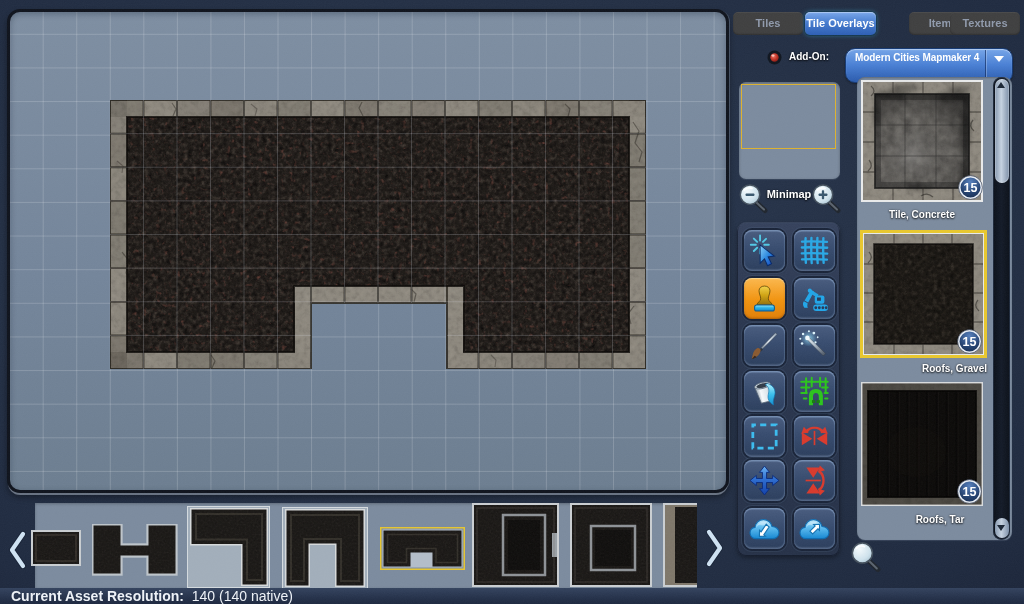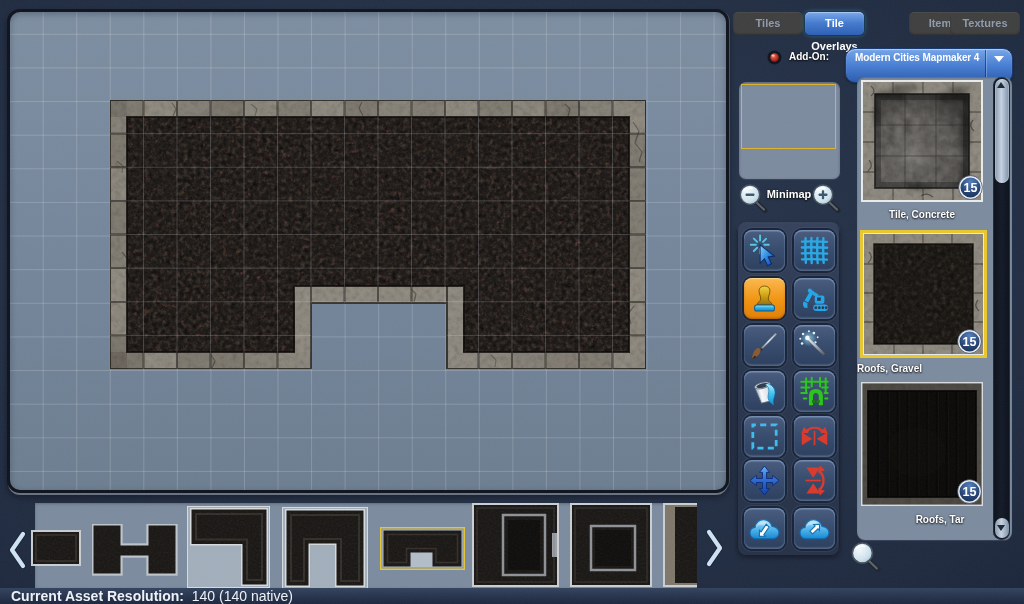--- a/index.html
+++ b/index.html
@@ -121,21 +121,21 @@
 <path d="M62 3 l4 6 -3 7 M252 2 l-3 6 4 8 M455 4 l5 5 -2 8 M523 22 l6 9 -4 12 l7 9 -3 10 M12 152 l7 9 -3 12 l6 9 -4 10 M524 206 l-6 8 3 10 M101 255 l4 6 -3 7 M301 189 l5 5 -2 8" fill="none" stroke="rgba(22,18,14,0.38)" stroke-width="1.2"></path>
 <path d="M141 4 l6 5 -2 7 M381 255 l5 5 -1 7 M7 61 l6 5 -1 7" fill="none" stroke="rgba(25,20,15,0.3)" stroke-width="1.1"></path>
 <path d="M17 17 H519 V252 H354 V186 H184 V252 H17 Z" fill="none" stroke="rgba(12,10,8,0.8)" stroke-width="2"></path>
 <path d="M0 0 H536 V269 H337 V203 H201 V269 H0 Z" fill="none" stroke="rgba(45,42,36,0.9)" stroke-width="2"></path>
 <g clip-path="url(#mapclip)">
       <path d="M33.5 0 V269 M67.0 0 V269 M100.5 0 V269 M134.0 0 V269 M167.5 0 V269 M201.0 0 V269 M234.5 0 V269 M268.0 0 V269 M301.5 0 V269 M335.0 0 V269 M368.5 0 V269 M402.0 0 V269 M435.5 0 V269 M469.0 0 V269 M502.5 0 V269 M0 33.63 H536 M0 67.26 H536 M0 100.89000000000001 H536 M0 134.52 H536 M0 168.15 H536 M0 201.78000000000003 H536 M0 235.41000000000003 H536" stroke="rgba(225,232,240,0.20)" stroke-width="1" fill="none"></path>
     </g>
 </svg>
 
 <div class="tab" style="left:733px;width:70px;">Tiles</div>
-<div class="tab sel" style="left:805px;width:59px;">Tile Overlays</div>
+<div class="tab sel" style="left:805px;width:71px;">Tile Overlays</div>
 <div class="tab" style="left:909px;width:68px;">Items</div>
 <div class="tab" style="left:950px;width:70px;">Textures</div>
 
 <svg class="abs" style="left:767px;top:49.5px;" width="15" height="15" viewBox="0 0 15 15">
 <radialGradient id="led" cx="0.4" cy="0.35" r="0.8">
       <stop offset="0" stop-color="#f07868"></stop>
       <stop offset="0.5" stop-color="#c03326"></stop>
       <stop offset="1" stop-color="#701410"></stop>
     </radialGradient>
 <circle cx="7.5" cy="7.5" r="7" fill="#10161f"></circle>
@@ -512,21 +512,21 @@
 <radialGradient id="bgG969491" cx="0.5" cy="0.25" r="0.95">
       <stop offset="0" stop-color="#5780bc"></stop>
       <stop offset="0.55" stop-color="#23406e"></stop>
       <stop offset="1" stop-color="#101f3a"></stop>
     </radialGradient>
 <circle cx="12.5" cy="12.5" r="11" fill="url(#bgG969491)" stroke="#e8edf4" stroke-width="2"></circle>
 <circle cx="12.5" cy="12.5" r="11.9" fill="none" stroke="rgba(20,30,50,0.6)" stroke-width="1"></circle>
 <text x="12.5" y="17" font-size="12.5" font-weight="bold" fill="#fff" text-anchor="middle" font-family="Liberation Sans,sans-serif">15</text>
 </svg>
 <div class="lab" style="left:857px;top:209px;width:130px;text-align:center;font-size:10px;">Tile, Concrete</div>
-<div class="lab" style="left:857px;top:363px;width:130px;text-align:left;font-size:10px;">Roofs, Gravel</div>
+<div class="lab" style="left:857px;top:363px;width:130px;text-align:right;font-size:10px;">Roofs, Gravel</div>
 <div class="lab" style="left:857px;top:514px;width:130px;text-align:center;font-size:10px;padding-left:36px;">Roofs, Tar</div>
 <div class="abs" id="scroll"></div>
 <div class="abs" id="thumbsc"></div>
 <span class="scarr" style="left:997px;top:82px;border-bottom:6px solid #1c2736;"></span>
 <div class="abs" id="scbot"></div>
 <span class="scarr" style="left:997px;top:525px;border-top:6px solid #1c2736;"></span>
 
 <svg width="31" height="31" viewBox="0 0 30 30" style="position:absolute;left:851px;top:542px;">
 <radialGradient id="mgl851542" cx="0.35" cy="0.3" r="0.9">
       <stop offset="0" stop-color="#f4fafc"></stop>

